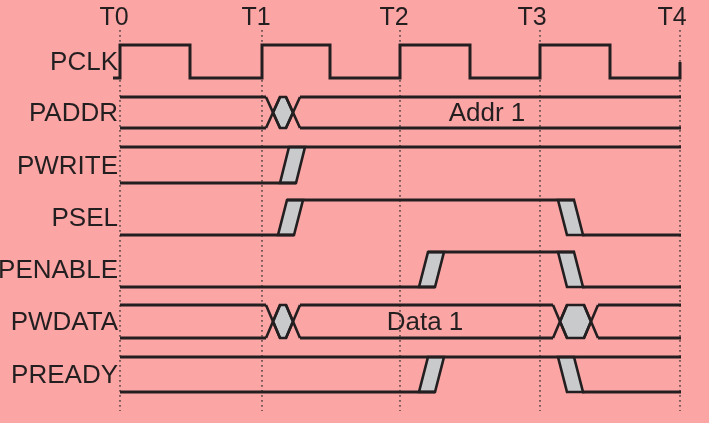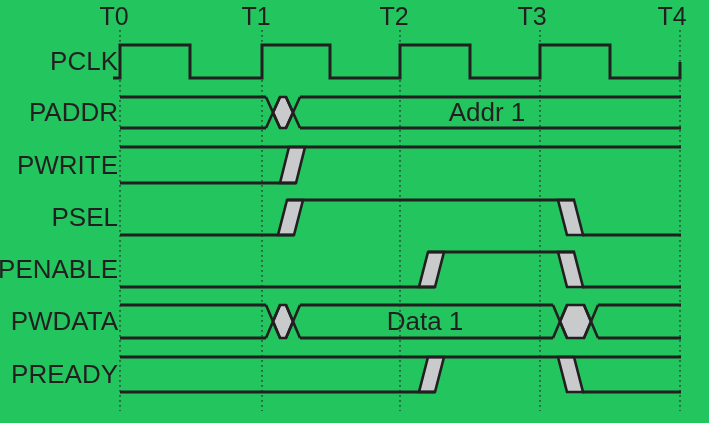--- a/index.html
+++ b/index.html
@@ -4,21 +4,21 @@
 <style>
   html, body {
     margin: 0;
     padding: 0;
     background: #ffffff;
   }
   .stage {
     position: relative;
     width: 709px;
     height: 423px;
-    background: #22c55e;
+    background: #fca5a5;
     overflow: hidden;
     font-family: "Liberation Sans", sans-serif;
   }
   svg text {
     font-family: "Liberation Sans", sans-serif;
     fill: #231f20;
   }
   .t-label   { font-size: 25px; }
   .sig-label { font-size: 26px; }
   .bus-label { font-size: 26px; }

